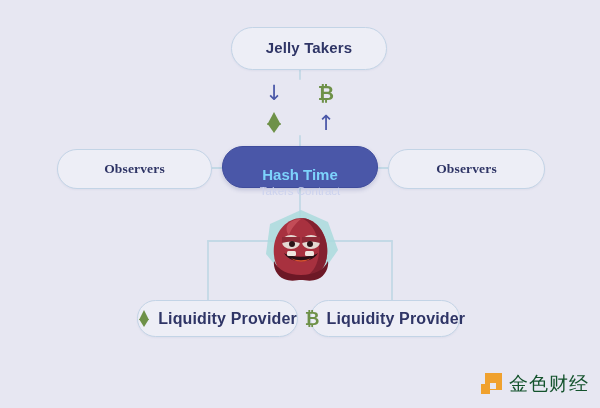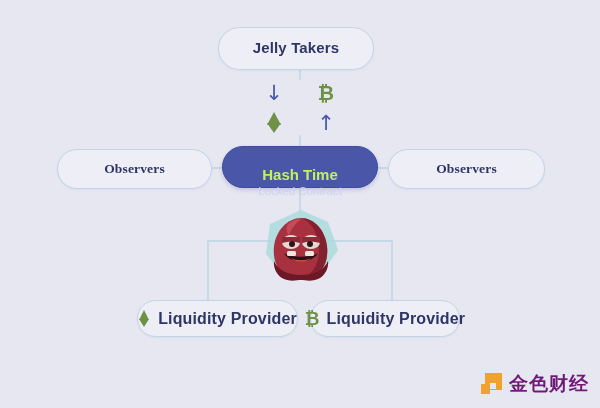--- a/index.html
+++ b/index.html
@@ -44,41 +44,41 @@
     color: #2f3566;
     font-weight: bold;
     font-size: 14.5px;
     letter-spacing: 0.15px;
     line-height: 1.1;
     white-space: nowrap;
   }
 
   
   #node-jelly-takers {
-    left: 218px;
+    left: 231px;
     top: 27px;
     width: 156px;
     height: 43px;
   }
   #node-jelly-takers .label { font-size: 15px; }
 
   #node-htlc {
     left: 222px;
     top: 146px;
     width: 156px;
     height: 42px;
     background: #4a57a8;
     border: 1.6px solid #3f4c9c;
     flex-direction: column;
     justify-content: center;
     gap: 0;
     box-shadow: 0 2px 4px rgba(55, 65, 130, 0.22);
   }
   #node-htlc .htlc-title {
-    color: #bef264;
+    color: #7dd3fc;
     font-weight: bold;
     font-size: 15px;
     line-height: 1.05;
     white-space: nowrap;
     margin-top: 32px;
   }
   #node-htlc .htlc-sub {
     color: #ccd2ee;
     font-weight: normal;
     font-size: 11.5px;
@@ -233,23 +233,23 @@
   }
   #watermark .wm-logo .sq-hole {
     position: absolute;
     left: 9px;
     top: 10px;
     width: 6px;
     height: 6px;
     background: #e7e7f2;
   }
   #watermark .wm-text {
-    color: #701a75;
+    color: #14532d;
     font-size: 19px;
-    font-weight: bold;
+    font-weight: normal;
     letter-spacing: 1px;
     line-height: 1;
     white-space: nowrap;
     font-family: "DejaVu Sans", sans-serif;
   }
 </style>
 </head>
 <body>
 
 <div id="stage">
@@ -287,21 +287,21 @@
           <span class="eth-bot"></span>
       </span>
     </span>
     <span class="gicon">
       <span class="arrow-glyph">↑</span>
     </span>
   </div>
 
   <div class="node" id="node-htlc">
     <span class="htlc-title">Hash Time</span>
-    <span class="htlc-sub">Locked Contract</span>
+    <span class="htlc-sub">Takers Contract</span>
   </div>
 
   <div class="node" id="node-observers-left">
     <span class="label">Observers</span>
   </div>
   <div class="node" id="node-observers-right">
     <span class="label">Observers</span>
   </div>
 
   <div id="mascot">

